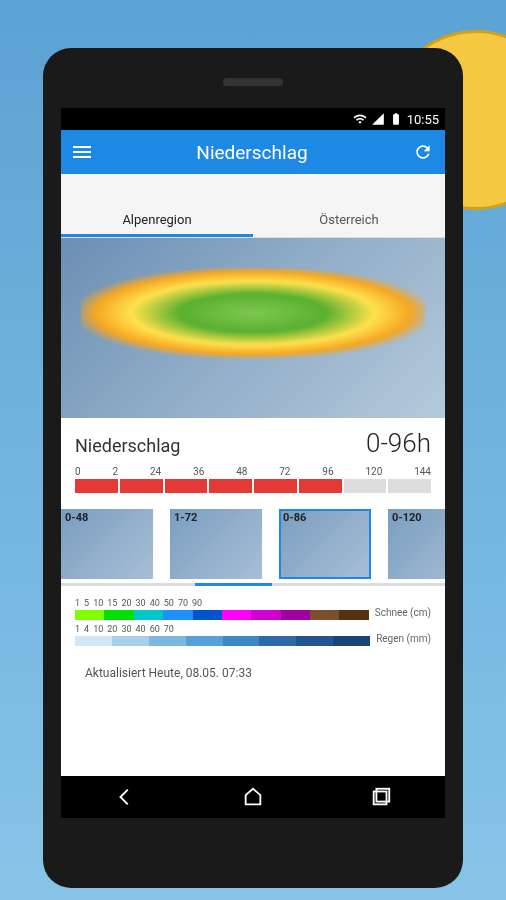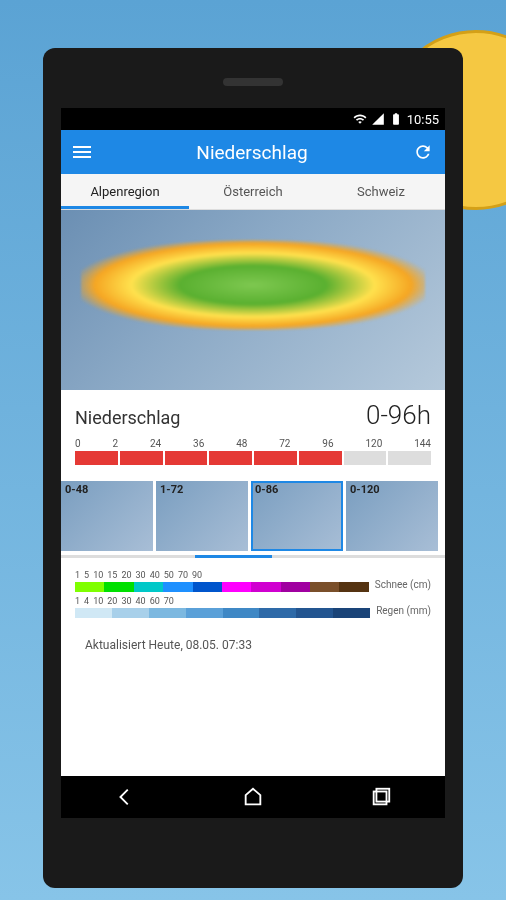--- a/index.html
+++ b/index.html
@@ -22,21 +22,21 @@
   border: 3px solid #d4a017;
 }
 .phone {
   position: absolute;
   top: 48px;
   left: 50%;
   transform: translateX(-50%);
   width: 420px;
   height: 840px;
   background: #1a1a1a;
-  border-radius: 12px;
+  border-radius: 28px;
   padding: 60px 18px 70px 18px;
 }
 .speaker {
   position: absolute;
   top: 30px;
   left: 50%;
   transform: translateX(-50%);
   width: 60px;
   height: 8px;
   background: #333;
@@ -78,20 +78,21 @@
   background: #f5f5f5;
   border-bottom: 1px solid #ddd;
 }
 .tab {
   flex: 1;
   text-align: center;
   padding: 10px 0;
   font-size: 13px;
   color: #555;
   position: relative;
+  margin-top: 28px;
 }
 .tab.active { color: #222; }
 .tab.active::after {
   content: '';
   position: absolute;
   bottom: 0;
   left: 0;
   right: 0;
   height: 3px;
   background: #1e88e5;
@@ -124,21 +125,21 @@
 .bar-seg.off { background: #ddd; }
 .caption { font-size: 11px; color: #555; margin-top: 4px; }
 .caption .bold { color: #222; font-weight: 500; }
 .thumbs { display: flex; margin-top: 10px; overflow: hidden; }
 .thumb {
   width: 92px;
   height: 70px;
   flex-shrink: 0;
   background: linear-gradient(135deg, #7a9ec0 0%, #a8bed6 100%);
   position: relative;
-  margin-right: 3px;
+  margin-right: 17px;
   padding-left: 16px;
 }
 .thumb.active { outline: 2px solid #1e88e5; outline-offset: -2px; }
 .thumb-label {
   position: absolute;
   top: 2px;
   left: 4px;
   font-size: 11px;
   font-weight: 700;
   color: #222;
@@ -204,21 +205,20 @@
       <div class="reload">
         <svg viewBox="0 0 24 24">
             <path d="M17.65 6.35C16.2 4.9 14.21 4 12 4c-4.42 0-7.99 3.58-7.99 8s3.57 8 7.99 8c3.73 0 6.84-2.55 7.73-6h-2.08c-.82 2.33-3.04 4-5.65 4-3.31 0-6-2.69-6-6s2.69-6 6-6c1.66 0 3.14.69 4.22 1.78L13 11h7V4l-2.35 2.35z"></path>
           </svg>
       </div>
     </div>
 
     <div class="tabs">
       <div class="tab active">Alpenregion</div>
       <div class="tab">Österreich</div>
-      <div class="tab">Schweiz</div>
     </div>
 
     <div class="map-main">
       <div class="map-terrain"></div>
     </div>
 
     <div class="info-panel">
       <div class="info-header">
         <span class="info-title">Niederschlag</span>
         <span class="info-range">0-96h</span>

